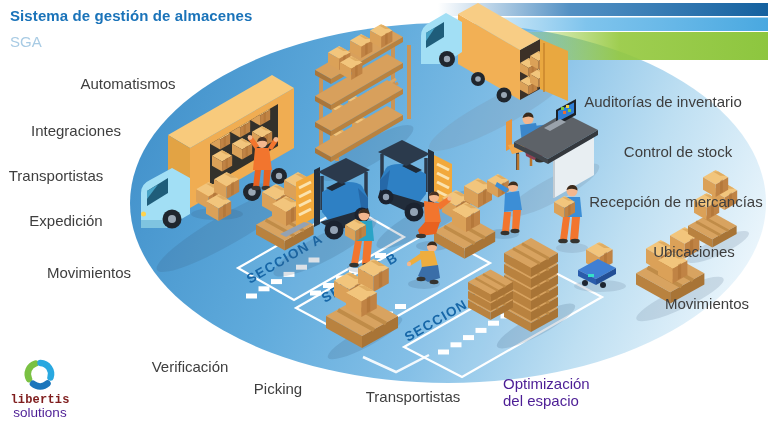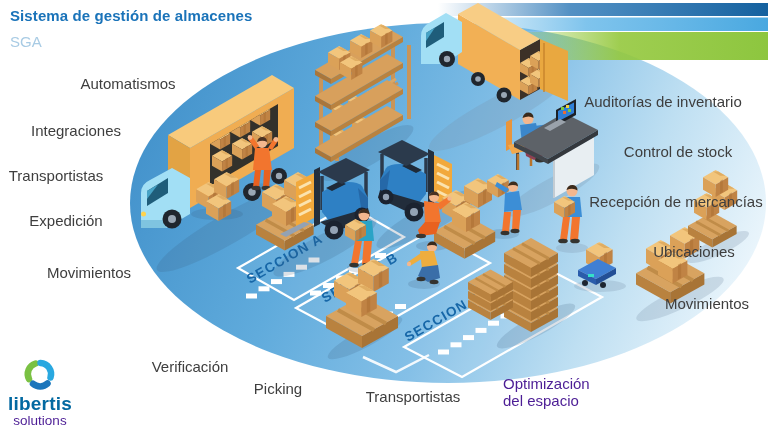--- a/index.html
+++ b/index.html
@@ -8,21 +8,21 @@
            font-family:"Liberation Sans", sans-serif; }
   .illus { position:absolute; left:0; top:0; width:768px; height:432px; }
   .hdr { position:absolute; left:10px; top:7px; z-index:5; }
   .hdr h1 { font-size:15px; font-weight:bold; color:#1a73b9; letter-spacing:.1px; }
   .hdr .sub { font-size:15px; color:#a8cbe4; margin-top:9px; }
   .pl { position:absolute; transform:translate(-50%,-50%); font-size:15px; color:#3e3e3e;
         white-space:nowrap; z-index:5; }
   .pl-block { position:absolute; font-size:15px; color:#4c1d95; line-height:17px; z-index:5; }
   .logo { position:absolute; left:0; top:358px; width:80px; text-align:center; z-index:5; }
   .logo svg { display:block; margin:0 auto 1px auto; }
-  .logo .nm { font-size:19px; font-weight:bold; color:#0369a1; letter-spacing:.2px; }
+  .logo .nm { font-size:12px; font-weight:bold; color:#7f1d1d; letter-spacing:.2px;font-family:Liberation Mono, monospace; }
   .logo .tg { font-size:13.5px; color:#4c1d95; margin-top:-2px; }
   .secLabel { font-weight:bold; font-size:13.5px; fill:#1767a8; letter-spacing:1.2px;
               font-family:"Liberation Sans", sans-serif; }
 </style>
 </head>
 <body>
 
 <div class="stage">
 
 <svg class="illus" viewBox="0 0 768 432">

